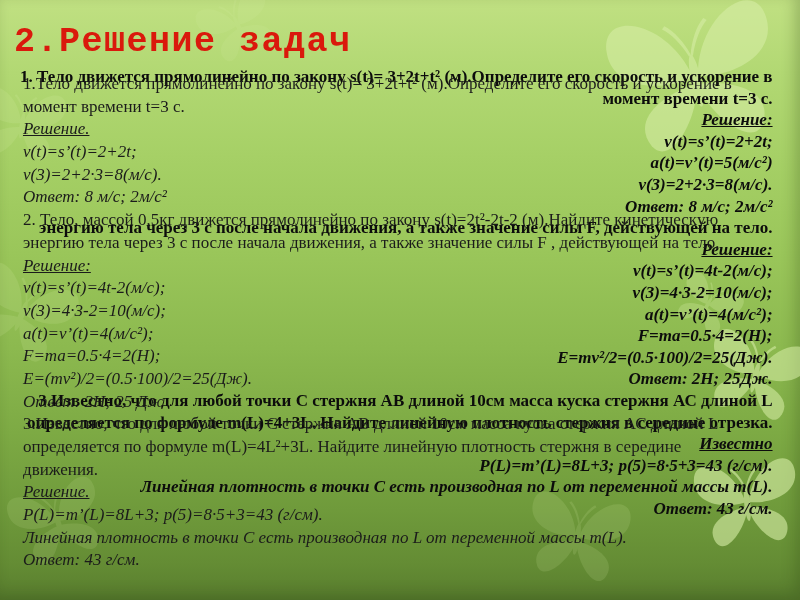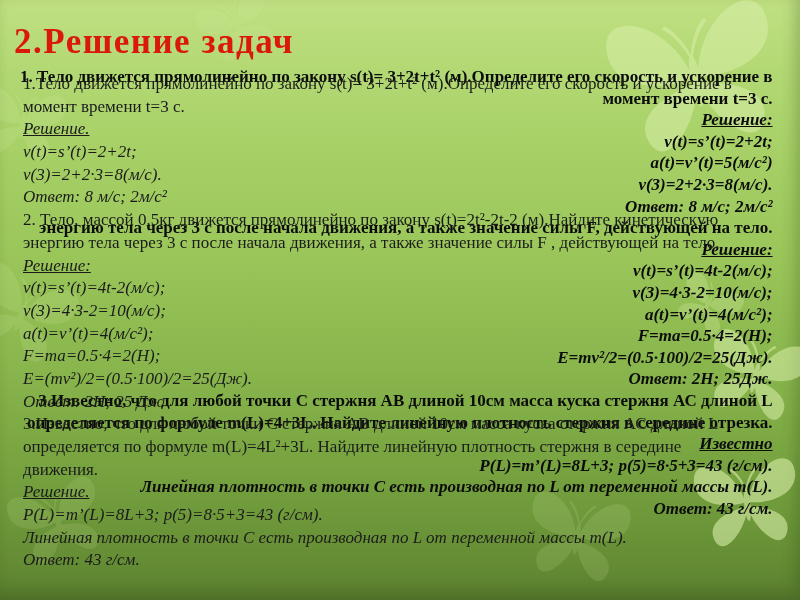--- a/index.html
+++ b/index.html
@@ -10,21 +10,21 @@
     background:linear-gradient(180deg,
       #c0e082 0%, #b2d873 12%, #a6d066 26%, #9ac65a 42%,
       #8cb94f 58%, #7daa44 72%, #6f9a3b 85%, #648c34 94%, #587d2e 100%);
     box-shadow:inset -5px -6px 14px rgba(40,60,15,0.25);
     font-family:"Liberation Serif", serif;
   }
   .butterfly{position:absolute;pointer-events:none;}
   .butterfly svg{display:block;width:100%;height:100%;}
   .page-title{
     position:absolute;left:14px;top:22px;
-    font-family:Liberation Serif, serif;
+    font-family:Liberation Mono, monospace;
     font-weight:bold;font-size:35px;letter-spacing:1.5px;
     color:#da190c;white-space:nowrap;text-align:right;
   }
   .text-layer{position:absolute;white-space:nowrap;}
   .layer-bold{left:20px;top:66px;color:#0c0c0c;font-weight:bold;}
   .layer-regular{left:23px;top:73px;color:#1b1b1b;font-weight:normal;}
   .layer-bold .line{height:21.6px;line-height:21.6px;font-size:17px;text-align:right;}
   .layer-regular .line{height:22.7px;line-height:22.7px;font-size:17px;}
   .line.sol{font-style:italic;}
   .line.head{font-style:italic;text-decoration:underline;}

